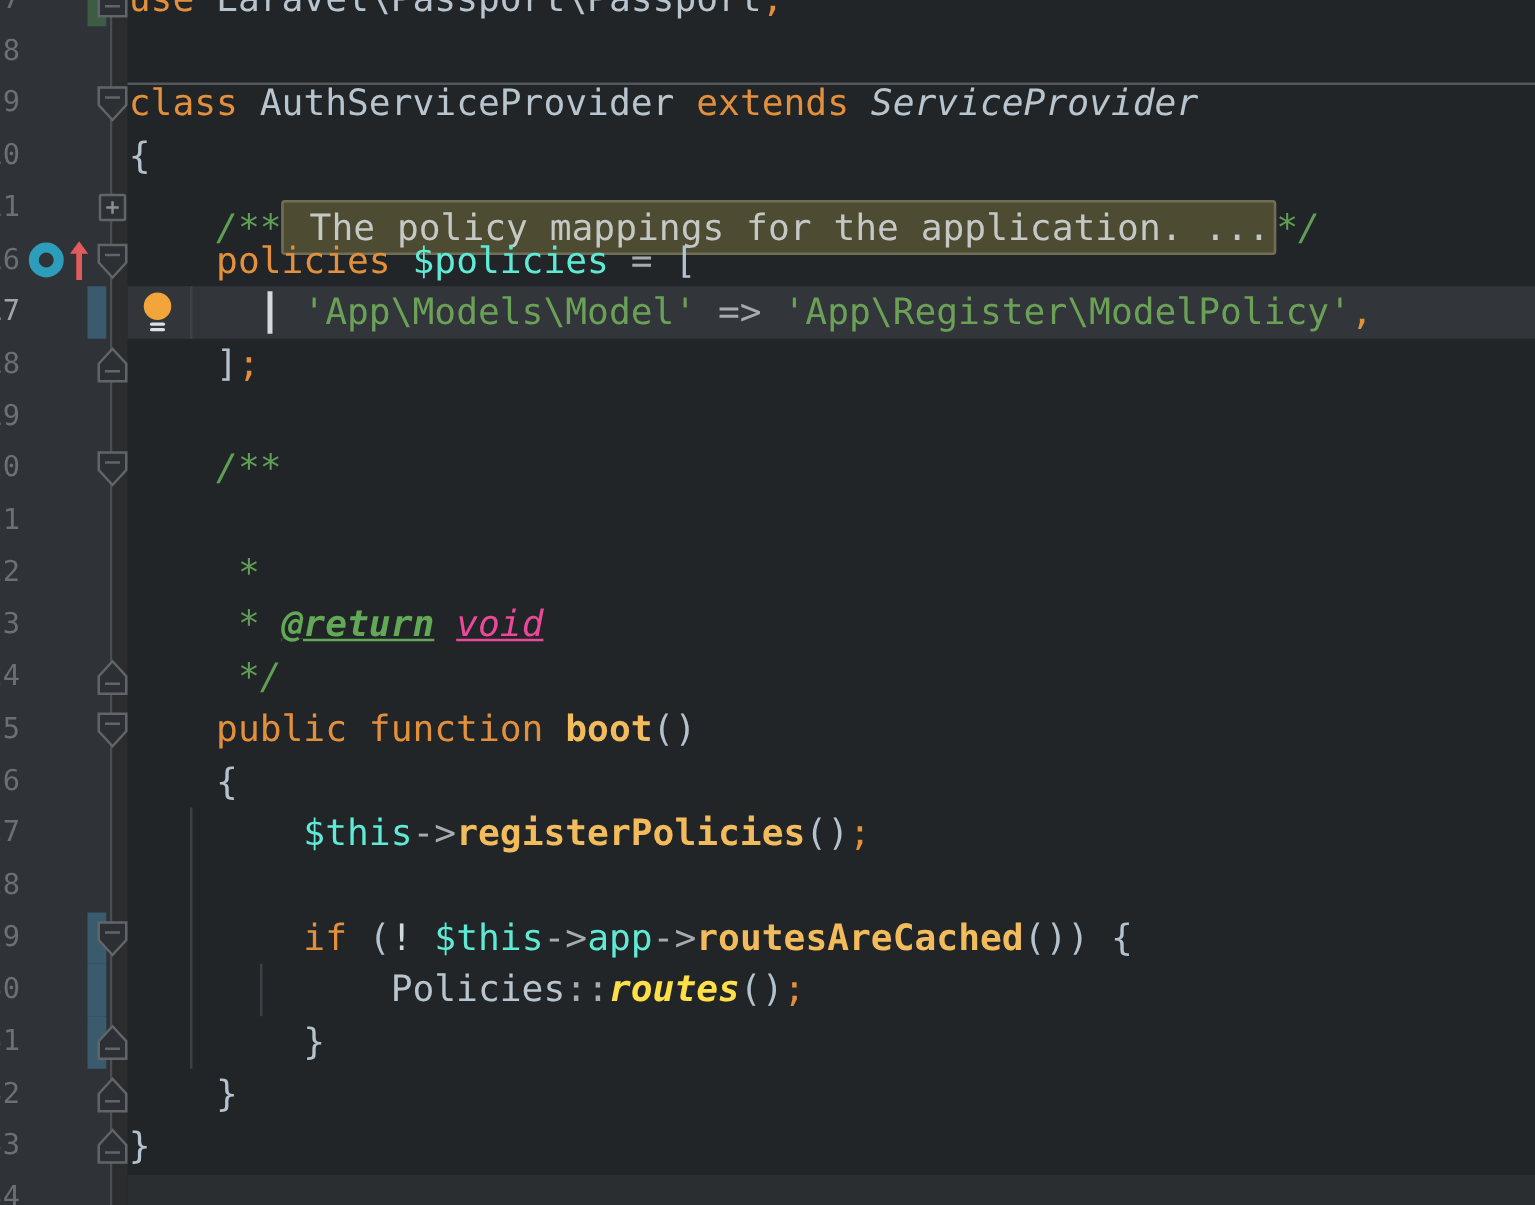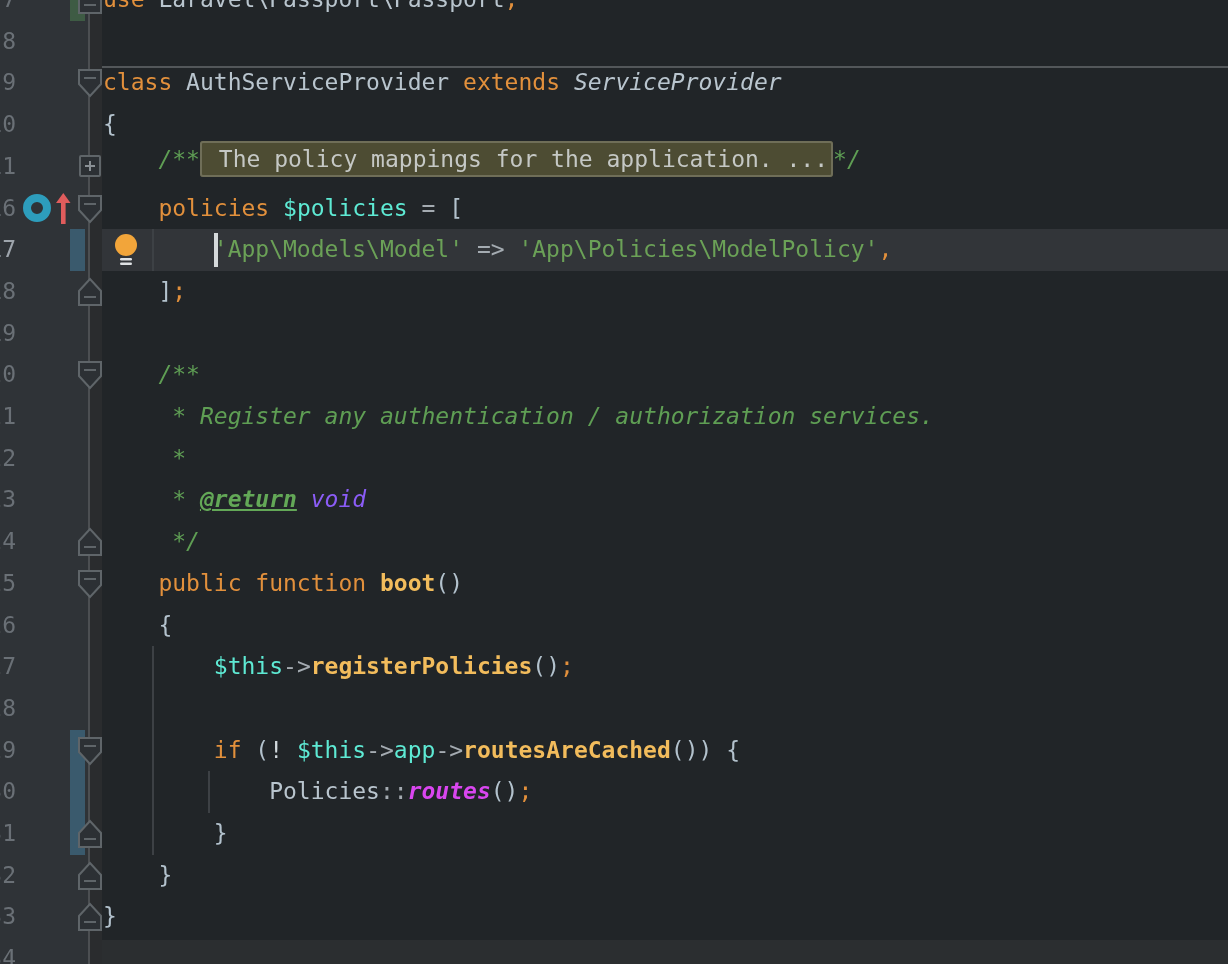--- a/index.html
+++ b/index.html
@@ -4,46 +4,46 @@
 <style>
   html,body{margin:0;padding:0;overflow:hidden;}
   body{width:1228px;height:964px;position:relative;background:#212528;
        font-family:"DejaVu Sans Mono","Liberation Mono",monospace;}
   #editor{position:absolute;inset:0;width:1228px;height:964px;overflow:hidden;}
   .gutter-bg{position:absolute;left:0;top:0;width:90px;height:964px;background:#2f3337;}
   .fold-guide-line{position:absolute;left:88px;top:0;width:2px;height:964px;background:#4c4f52;}
   .fold-strip{position:absolute;left:90px;top:0;width:12px;height:964px;background:#2a2c2e;}
   .bottom-band{position:absolute;left:102px;top:940px;width:1126px;height:24px;background:#2b2e30;}
   .row-hl{position:absolute;left:102px;width:1126px;background:#323539;}
-  .code-line{position:absolute;left:103px;font-size:23px;line-height:41.7px;height:41.7px;
+  .code-line{position:absolute;left:103px;font-size:29px;line-height:41.7px;height:41.7px;
              white-space:pre;color:#b5bcc2;}
   .num{position:absolute;left:-12px;width:28px;text-align:right;font-size:23px;line-height:41.7px;
        color:#6a7076;}
   .num.cur{color:#9ea5ac;}
   .vcs{position:absolute;left:70px;width:15px;}
   .vcs.added{background:#3e5b44;}
   .vcs.modified{background:#3a5a6d;}
   .fm{position:absolute;left:78px;width:24px;height:28px;}
   .fm svg{overflow:visible;}
   .guide{position:absolute;width:2px;background:#3d4145;}
   .separator{position:absolute;left:102px;width:1126px;height:2px;background:#53575a;}
   .caret{position:absolute;width:4px;height:34px;background:#d5d9db;}
   .overlay-icon{position:absolute;}
   
   .tk-kw{color:#e2903c;}
   .tk-sem{color:#e2903c;}
   .tk-cls{color:#b9c5ce;}
   .tk-clsi{color:#b9c5ce;font-style:italic;}
   .tk-var{color:#5eead4;}
   .tk-fn{color:#f2bc5c;font-weight:bold;}
-  .tk-fni{color:#d946ef;font-weight:bold;font-style:italic;}
+  .tk-fni{color:#fde047;font-weight:bold;font-style:italic;}
   .tk-str{color:#6ba157;}
   .tk-cmt{color:#5f9e54;font-style:italic;}
   .tk-tag{color:#63a857;font-style:italic;font-weight:bold;text-decoration:underline;}
-  .tk-dim{color:#8b5cf6;font-style:italic;}
+  .tk-dim{color:#ec4899;font-style:italic;text-decoration:underline;}
   .tk-br{color:#b3c2cd;}
   .tk-op{color:#a4abb1;}
   .tk-bang{color:#d3dade;}
   .tk-pl{color:#b5bcc2;}
   .foldbox{background:#4d4c33;border:2px solid #6f6e58;border-radius:3px;color:#c5c8c5;
            padding:3px 3px;font-style:normal;}
 </style>
 </head>
 <body>
 
@@ -69,47 +69,47 @@
         </svg></div>
       <div class="code-line" style="top: 62.4px;"><span class="tk-kw">class</span><span class="tk-pl"> </span><span class="tk-cls">AuthServiceProvider</span><span class="tk-pl"> </span><span class="tk-kw">extends</span><span class="tk-pl"> </span><span class="tk-clsi">ServiceProvider</span></div>
       <div class="num" style="top: 104.1px;">10</div>
       <div class="code-line" style="top: 104.1px;"><span class="tk-br">{</span></div>
       <div class="num" style="top: 145.8px;">11</div>
       <div class="fm" style="top: 152.8px;"><svg width="24" height="28">
           <rect x="2" y="3" width="20" height="20" rx="1" fill="#2c3034" stroke="#5f6569" stroke-width="2"></rect>
           <line x1="7" y1="13" x2="17" y2="13" stroke="#8a9095" stroke-width="2"></line>
           <line x1="12" y1="8" x2="12" y2="18" stroke="#8a9095" stroke-width="2"></line>
         </svg></div>
-      <div class="code-line" style="top: 139px;"><span class="tk-pl">    </span><span class="tk-cmt">/**</span><span class="foldbox"> The policy mappings for the application. ...</span><span class="tk-cmt">*/</span></div>
+      <div class="code-line" style="top: 162px;"><span class="tk-pl">    </span><span class="tk-cmt">/**</span><span class="foldbox"> The policy mappings for the application. ...</span><span class="tk-cmt">*/</span></div>
       <div class="num" style="top: 187.5px;">16</div>
       <div class="fm" style="top: 194.5px;"><svg width="24" height="28">
           <polygon points="1,1 23,1 23,15 12,27 1,15" fill="#2c3034" stroke="#5f6569" stroke-width="2"></polygon>
           <line x1="6" y1="9" x2="18" y2="9" stroke="#5f6569" stroke-width="2"></line>
         </svg></div>
       <div class="code-line" style="top: 187.5px;"><span class="tk-pl">    </span><span class="tk-kw">policies</span><span class="tk-pl"> </span><span class="tk-var">$policies</span><span class="tk-op"> = </span><span class="tk-br">[</span></div>
       <div class="row-hl" style="top: 229.2px; height: 41.7px;"></div>
       <div class="vcs modified" style="top: 229.2px; height: 41.7px;"></div>
       <div class="num cur" style="top: 229.2px;">17</div>
-      <div class="code-line" style="top: 229.2px;"><span class="tk-pl">        </span><span class="tk-str">'App\Models\Model'</span><span class="tk-op"> =&gt; </span><span class="tk-str">'App\Policies\ModelPolicy'</span><span class="tk-sem">,</span></div>
+      <div class="code-line" style="top: 229.2px;"><span class="tk-pl">        </span><span class="tk-str">'App\Models\Model'</span><span class="tk-op"> =&gt; </span><span class="tk-str">'App\Register\ModelPolicy'</span><span class="tk-sem">,</span></div>
       <div class="num" style="top: 270.9px;">18</div>
       <div class="fm" style="top: 277.9px;"><svg width="24" height="28">
           <polygon points="1,13 12,1 23,13 23,27 1,27" fill="#2c3034" stroke="#5f6569" stroke-width="2"></polygon>
           <line x1="6" y1="19" x2="18" y2="19" stroke="#5f6569" stroke-width="2"></line>
         </svg></div>
       <div class="code-line" style="top: 270.9px;"><span class="tk-pl">    </span><span class="tk-br">]</span><span class="tk-sem">;</span></div>
       <div class="num" style="top: 312.6px;">19</div>
       <div class="code-line" style="top: 312.6px;"></div>
       <div class="num" style="top: 354.3px;">20</div>
       <div class="fm" style="top: 361.3px;"><svg width="24" height="28">
           <polygon points="1,1 23,1 23,15 12,27 1,15" fill="#2c3034" stroke="#5f6569" stroke-width="2"></polygon>
           <line x1="6" y1="9" x2="18" y2="9" stroke="#5f6569" stroke-width="2"></line>
         </svg></div>
       <div class="code-line" style="top: 354.3px;"><span class="tk-pl">    </span><span class="tk-cmt">/**</span></div>
       <div class="num" style="top: 396px;">21</div>
-      <div class="code-line" style="top: 396px;"><span class="tk-pl">    </span><span class="tk-cmt"> * Register any authentication / authorization services.</span></div>
+      <div class="code-line" style="top: 396px;"><span class="tk-pl">    </span></div>
       <div class="num" style="top: 437.7px;">22</div>
       <div class="code-line" style="top: 437.7px;"><span class="tk-pl">    </span><span class="tk-cmt"> *</span></div>
       <div class="num" style="top: 479.4px;">23</div>
       <div class="code-line" style="top: 479.4px;"><span class="tk-pl">    </span><span class="tk-cmt"> * </span><span class="tk-tag">@return</span><span class="tk-cmt"> </span><span class="tk-dim">void</span></div>
       <div class="num" style="top: 521.1px;">24</div>
       <div class="fm" style="top: 528.1px;"><svg width="24" height="28">
           <polygon points="1,13 12,1 23,13 23,27 1,27" fill="#2c3034" stroke="#5f6569" stroke-width="2"></polygon>
           <line x1="6" y1="19" x2="18" y2="19" stroke="#5f6569" stroke-width="2"></line>
         </svg></div>
       <div class="code-line" style="top: 521.1px;"><span class="tk-pl">    </span><span class="tk-cmt"> */</span></div>

